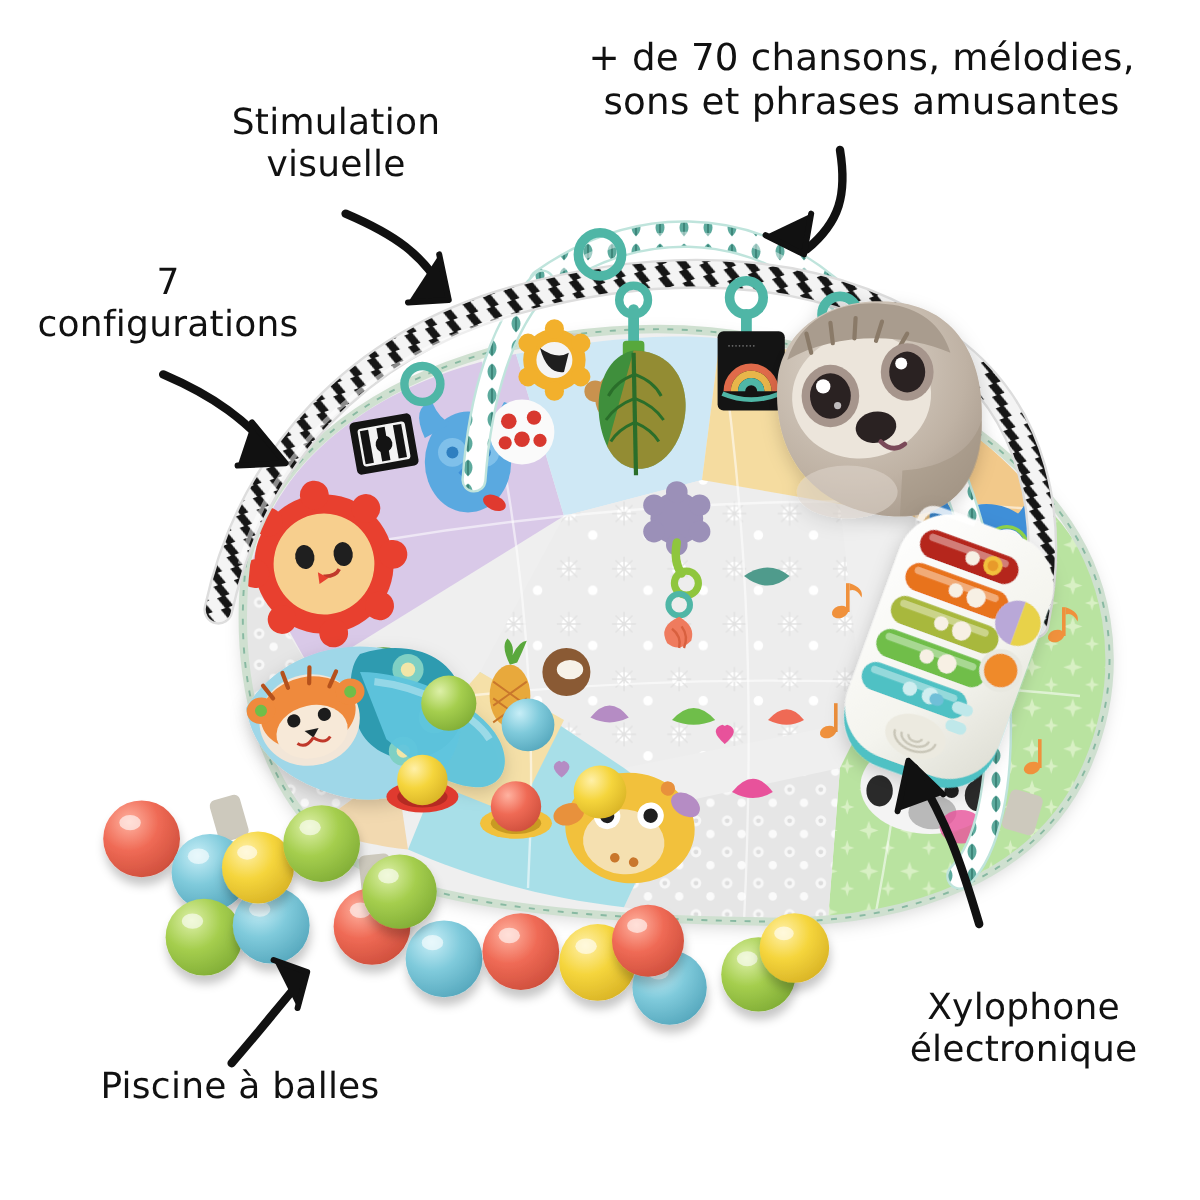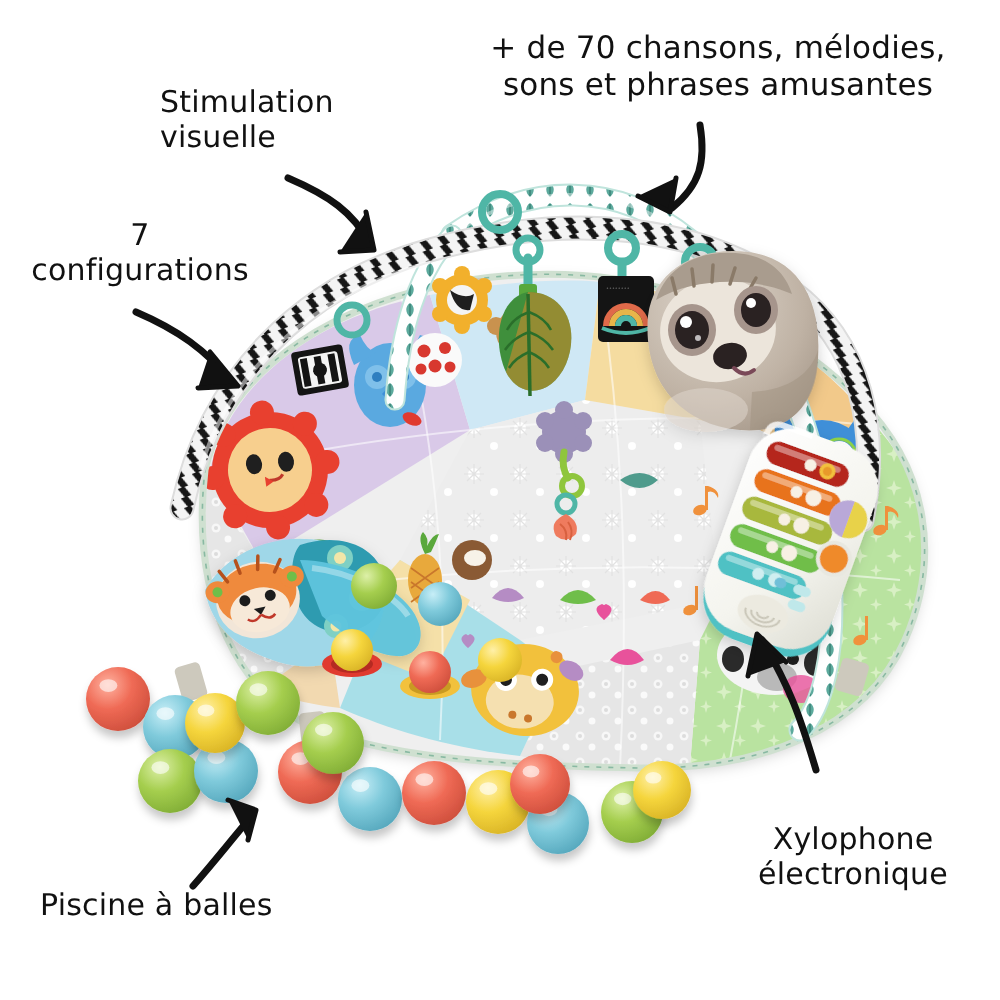--- a/index.html
+++ b/index.html
@@ -11,24 +11,24 @@
     position:absolute;
     color:#111111;
     font-family:"DejaVu Sans",sans-serif;
     font-weight:400;
     letter-spacing:.2px;
     line-height:1.18;
     white-space:pre-line;
     text-rendering:geometricPrecision;
   }
   #cal-songs{ left:448px; top:30px; width:540px; font-size:31px; text-align:center;}
-  #cal-visual{ left:160px; top:85px; width:240px; font-size:30px; }
+  #cal-visual{ left:160px; top:85px; width:240px; font-size:30px; text-align:center;}
   #cal-config{ left:0px;   top:218px;width:280px; font-size:30px; text-align:center;}
   #cal-xylo{  left:718px; top:782px;width:270px; font-size:30px; text-align:center;margin-top:40px;}
-  #cal-balls{ left:40px;  top:888px;width:320px; font-size:30px; text-align:left;}
+  #cal-balls{ left:40px;  top:888px;width:320px; font-size:30px; text-align:center;}
 
   svg.ann{position:absolute;left:0;top:0;width:1000px;height:1000px;pointer-events:none;}
   .photo{position:absolute;left:0;top:0;width:1000px;height:1000px;}
 </style>
 </head>
 <body>
 
 <div id="stage">
 
   <svg class="photo" viewBox="0 0 1000 1000">

